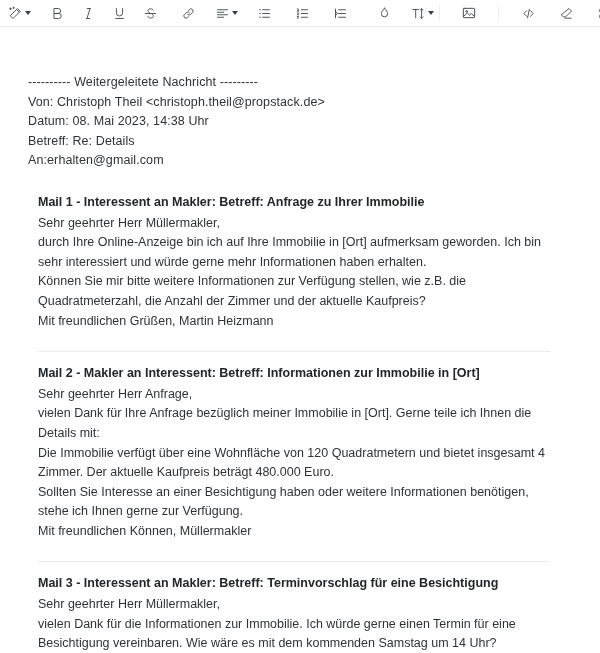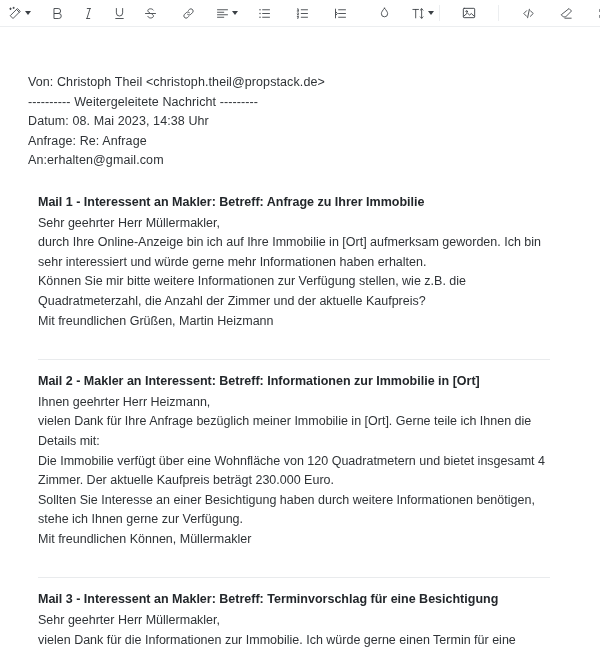--- a/index.html
+++ b/index.html
@@ -71,21 +71,21 @@
     letter-spacing: 0.1px;
   }
 
   .mail-section {
     margin-left: 38px;
     margin-right: 50px;
     padding-top: 12px;
   }
   .mail-section.sep {
     border-top: 1px solid #e9ebed;
-    margin-top: 28px;
+    margin-top: 20px;
   }
   .mail-title {
     font-weight: bold;
     color: #23272b;
     margin-bottom: 1px;
   }
   .mail-line { }
   .mail-para { }
 </style>
 </head>
@@ -250,41 +250,41 @@
       <path d="M9 19.5H5.5a1 1 0 0 1-1-1V15"></path>
       <path d="M15 19.5h3.5a1 1 0 0 0 1-1V15"></path>
     </svg>
   </div>
 
 </div>
 
 <div class="content">
 
   <div class="fwd-header">
+    <div class="ln">---------- Weitergeleitete Nachricht ---------</div>
     <div class="ln">Von: Christoph Theil &lt;christoph.theil@propstack.de&gt;</div>
-    <div class="ln">---------- Weitergeleitete Nachricht ---------</div>
     <div class="ln">Datum: 08. Mai 2023, 14:38 Uhr</div>
-    <div class="ln">Anfrage: Re: Anfrage</div>
+    <div class="ln">Betreff: Re: Details</div>
     <div class="ln">An:erhalten@gmail.com</div>
   </div>
 
   <div class="mail-section" style="padding-top:22px;">
     <div class="mail-title">Mail 1 - Interessent an Makler: Betreff: Anfrage zu Ihrer Immobilie</div>
     <div class="mail-line">Sehr geehrter Herr Müllermakler,</div>
     <div class="mail-para">durch Ihre Online-Anzeige bin ich auf Ihre Immobilie in [Ort] aufmerksam geworden. Ich bin sehr interessiert und würde gerne mehr Informationen haben erhalten.</div>
     <div class="mail-para">Können Sie mir bitte weitere Informationen zur Verfügung stellen, wie z.B. die Quadratmeterzahl, die Anzahl der Zimmer und der aktuelle Kaufpreis?</div>
     <div class="mail-line">Mit freundlichen Grüßen, Martin Heizmann</div>
   </div>
 
   <div class="mail-section sep">
     <div class="mail-title">Mail 2 - Makler an Interessent: Betreff: Informationen zur Immobilie in [Ort]</div>
-    <div class="mail-line">Ihnen geehrter Herr Heizmann,</div>
+    <div class="mail-line">Sehr geehrter Herr Anfrage,</div>
     <div class="mail-para">vielen Dank für Ihre Anfrage bezüglich meiner Immobilie in [Ort]. Gerne teile ich Ihnen die Details mit:</div>
-    <div class="mail-para">Die Immobilie verfügt über eine Wohnfläche von 120 Quadratmetern und bietet insgesamt 4 Zimmer. Der aktuelle Kaufpreis beträgt 230.000 Euro.</div>
-    <div class="mail-para">Sollten Sie Interesse an einer Besichtigung haben durch weitere Informationen benötigen, stehe ich Ihnen gerne zur Verfügung.</div>
+    <div class="mail-para">Die Immobilie verfügt über eine Wohnfläche von 120 Quadratmetern und bietet insgesamt 4 Zimmer. Der aktuelle Kaufpreis beträgt 480.000 Euro.</div>
+    <div class="mail-para">Sollten Sie Interesse an einer Besichtigung haben oder weitere Informationen benötigen, stehe ich Ihnen gerne zur Verfügung.</div>
     <div class="mail-line">Mit freundlichen Können, Müllermakler</div>
   </div>
 
   <div class="mail-section sep">
     <div class="mail-title">Mail 3 - Interessent an Makler: Betreff: Terminvorschlag für eine Besichtigung</div>
     <div class="mail-line">Sehr geehrter Herr Müllermakler,</div>
     <div class="mail-para">vielen Dank für die Informationen zur Immobilie. Ich würde gerne einen Termin für eine Besichtigung vereinbaren. Wie wäre es mit dem kommenden Samstag um 14 Uhr?</div>
 
   </div>
 

